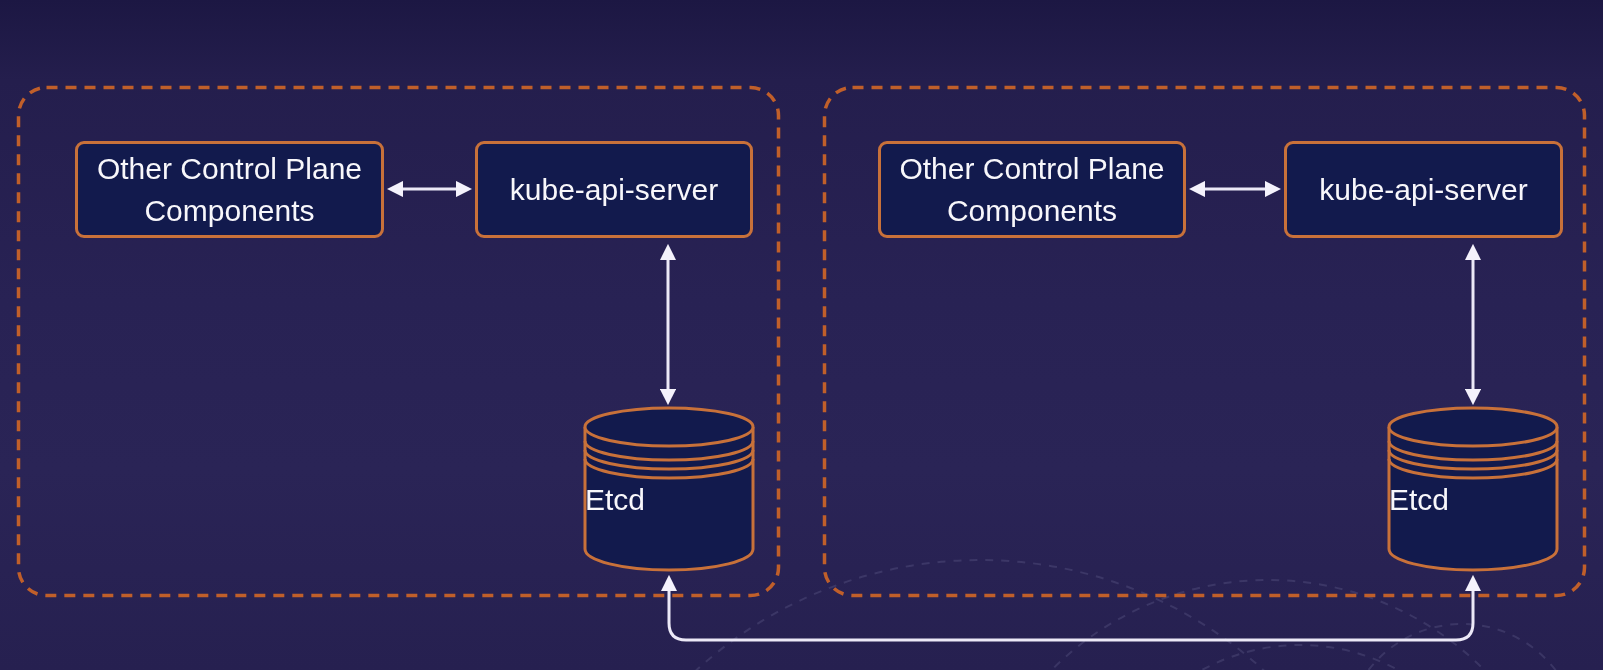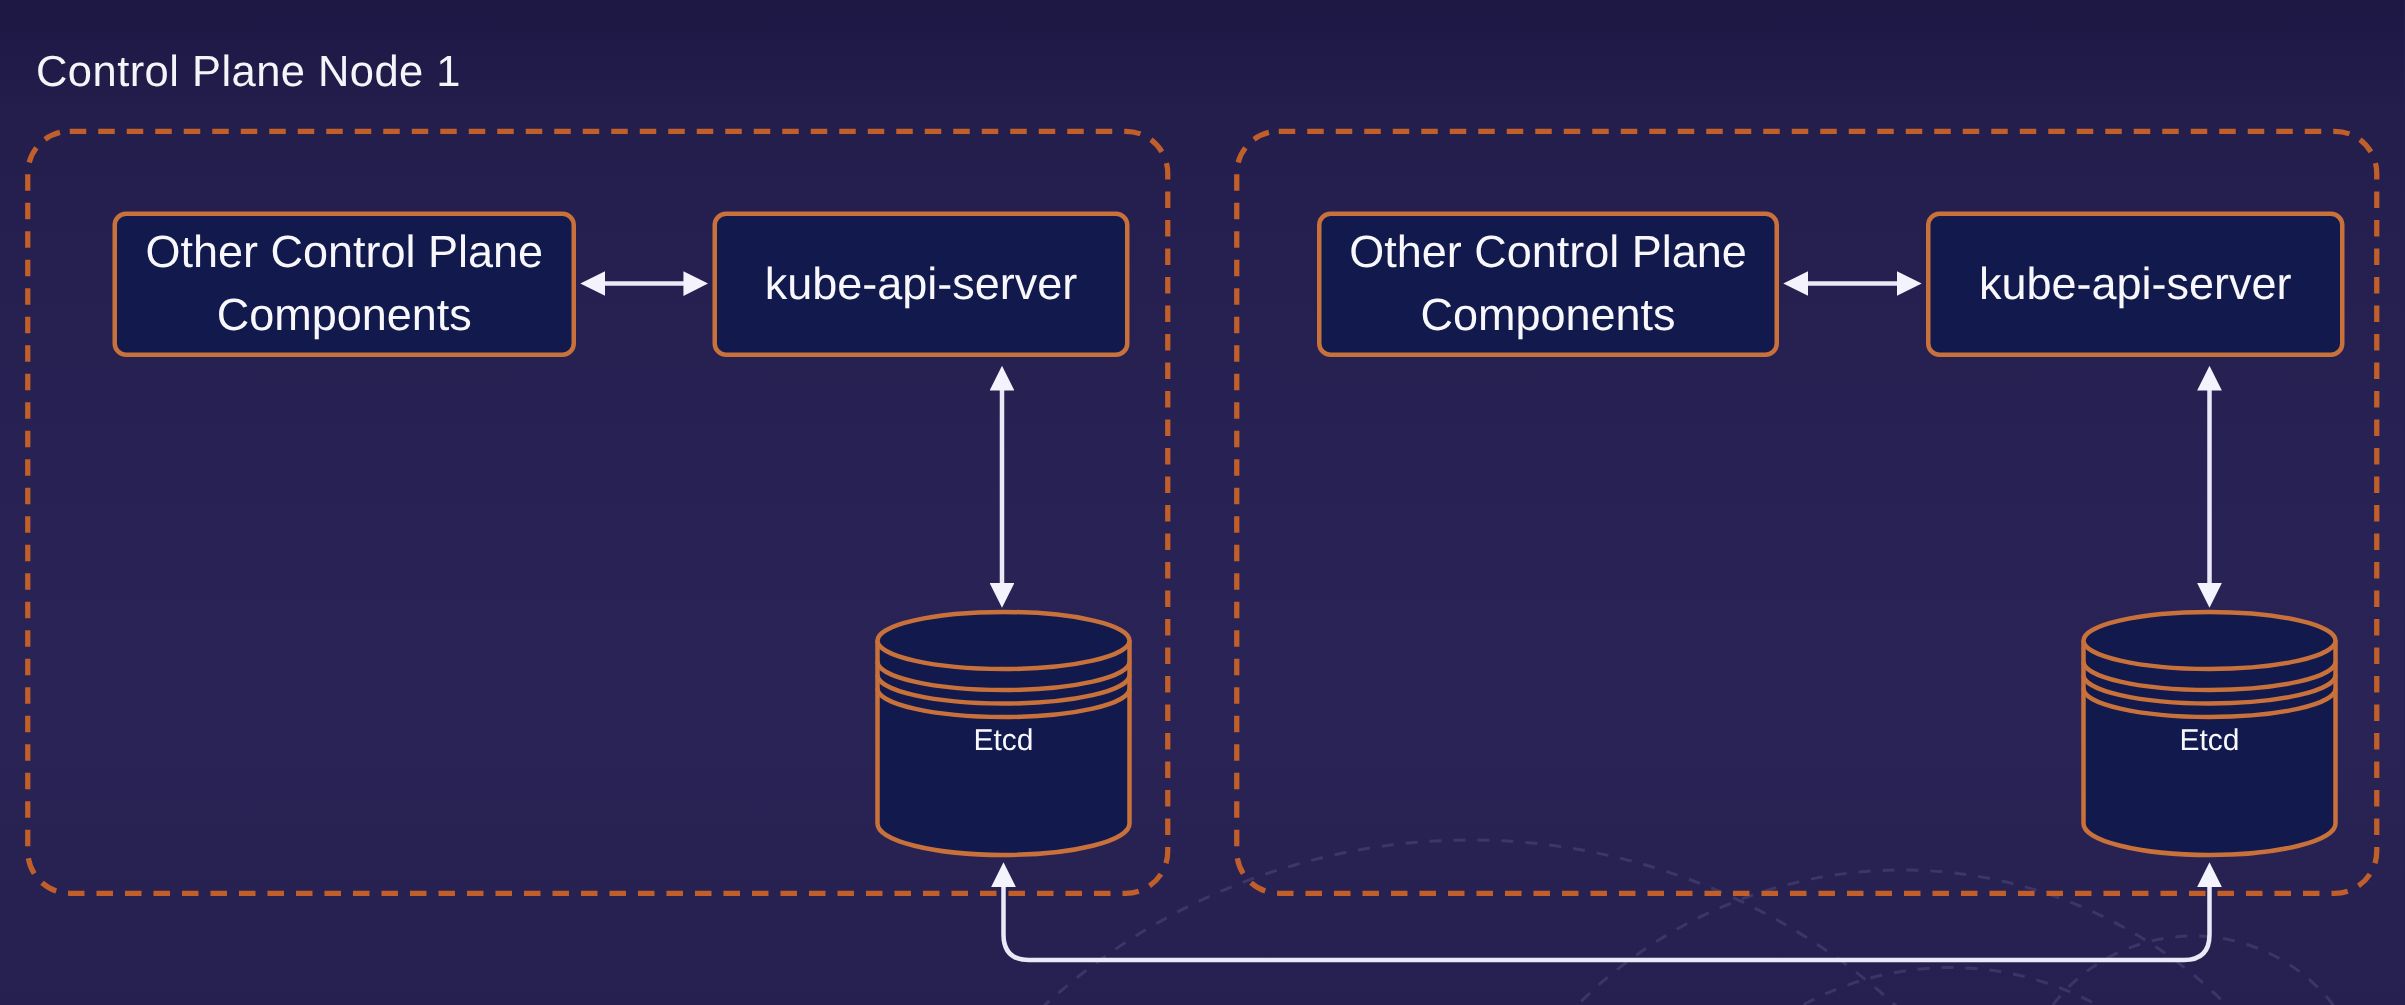--- a/index.html
+++ b/index.html
@@ -50,23 +50,22 @@
     line-height: 1.4;
   }
   .comp-box .box-label { white-space: pre-line; }
   #box-other-1 { left: 75px;   top: 141px; width: 309px; height: 97px; }
   #box-api-1   { left: 475px;  top: 141px; width: 278px; height: 97px; }
   #box-other-2 { left: 878px;  top: 141px; width: 308px; height: 97px; }
   #box-api-2   { left: 1284px; top: 141px; width: 279px; height: 97px; }
   .etcd-label {
     position: absolute;
     color: #f8f7fb;
-    font-size: 20px;
+    font-size: 30px;
     font-weight: 500;
-    text-align: center;
     width: 168px;
   }
   #etcd-label-1 { left: 585px;  top: 483px; }
   #etcd-label-2 { left: 1389px; top: 483px; }
 </style>
 </head>
 <body>
 
 <div class="stage">
 
@@ -105,21 +104,20 @@
 
     <g stroke="#c8713a" stroke-width="3">
       <path d="M 1389 427 V 549 A 84 21 0 0 0 1557 549 V 427" fill="#121a4d"></path>
       <ellipse cx="1473" cy="427" rx="84" ry="19" fill="#121a4d"></ellipse>
       <path d="M 1389 441 A 84 19 0 0 0 1557 441" fill="none"></path>
       <path d="M 1389 450 A 84 19 0 0 0 1557 450" fill="none"></path>
       <path d="M 1389 459 A 84 19 0 0 0 1557 459" fill="none"></path>
     </g>
   </svg>
 
-  <div class="node-title" id="title-node1">Control Plane Node 1</div>
 
   <div class="comp-box" id="box-other-1">
     <span class="box-label">Other Control Plane
 Components</span>
   </div>
   <div class="comp-box" id="box-api-1">
     <span class="box-label">kube-api-server</span>
   </div>
 
   <div class="comp-box" id="box-other-2">

